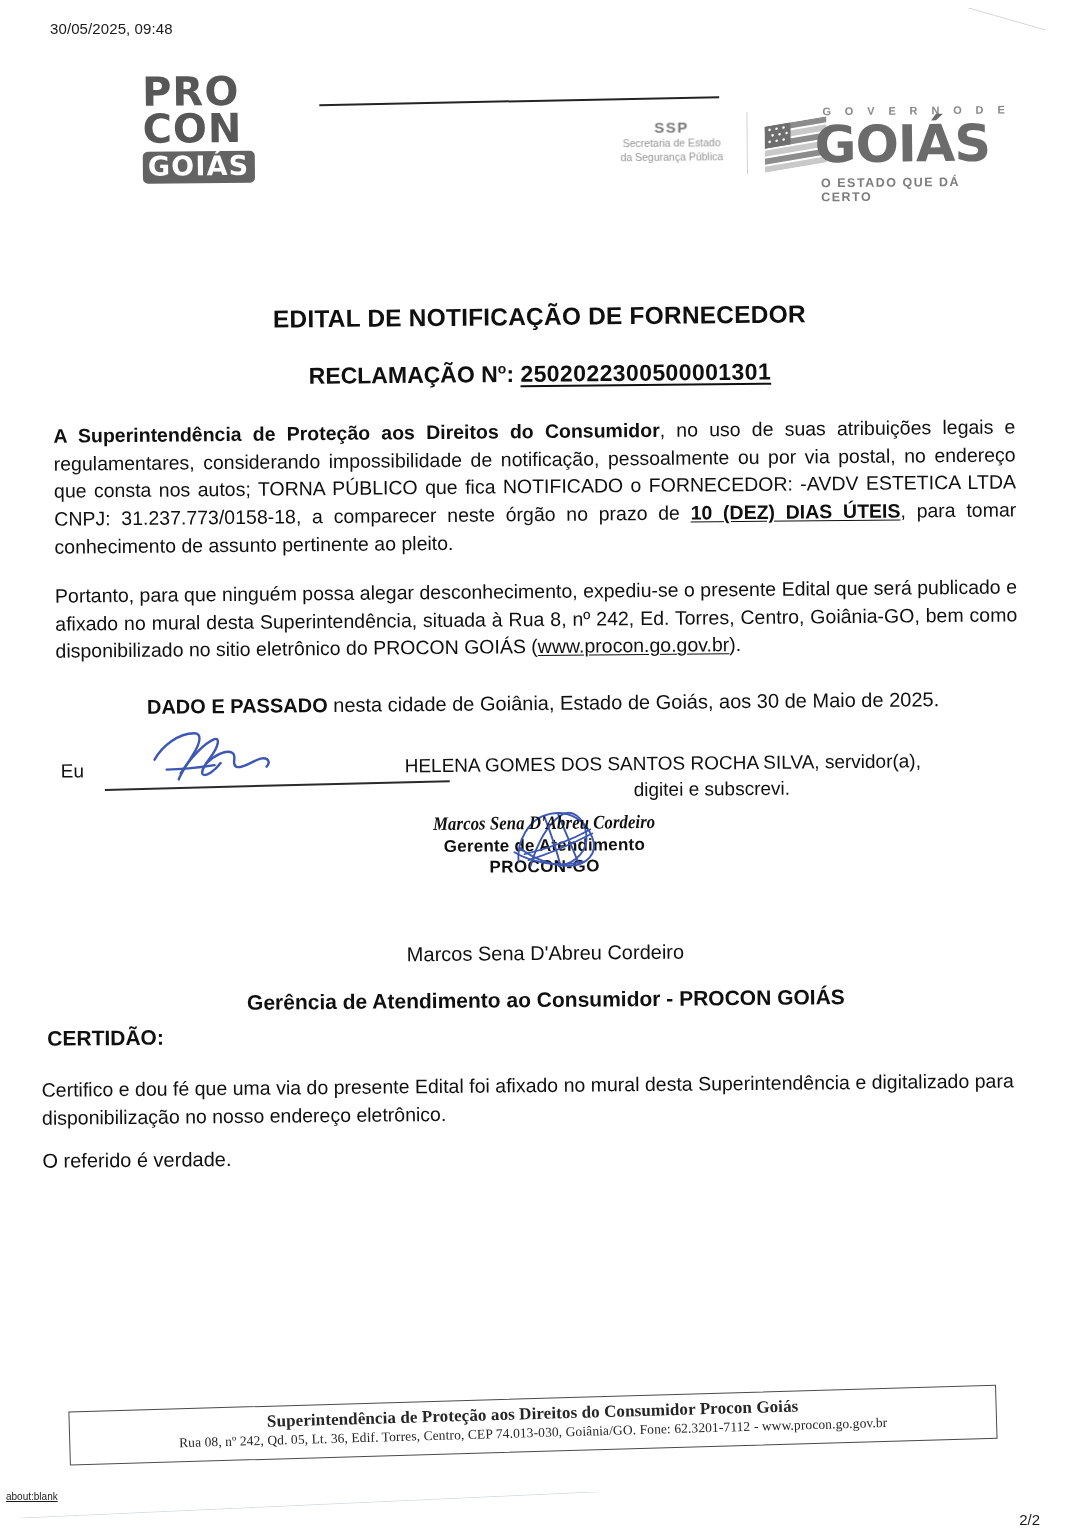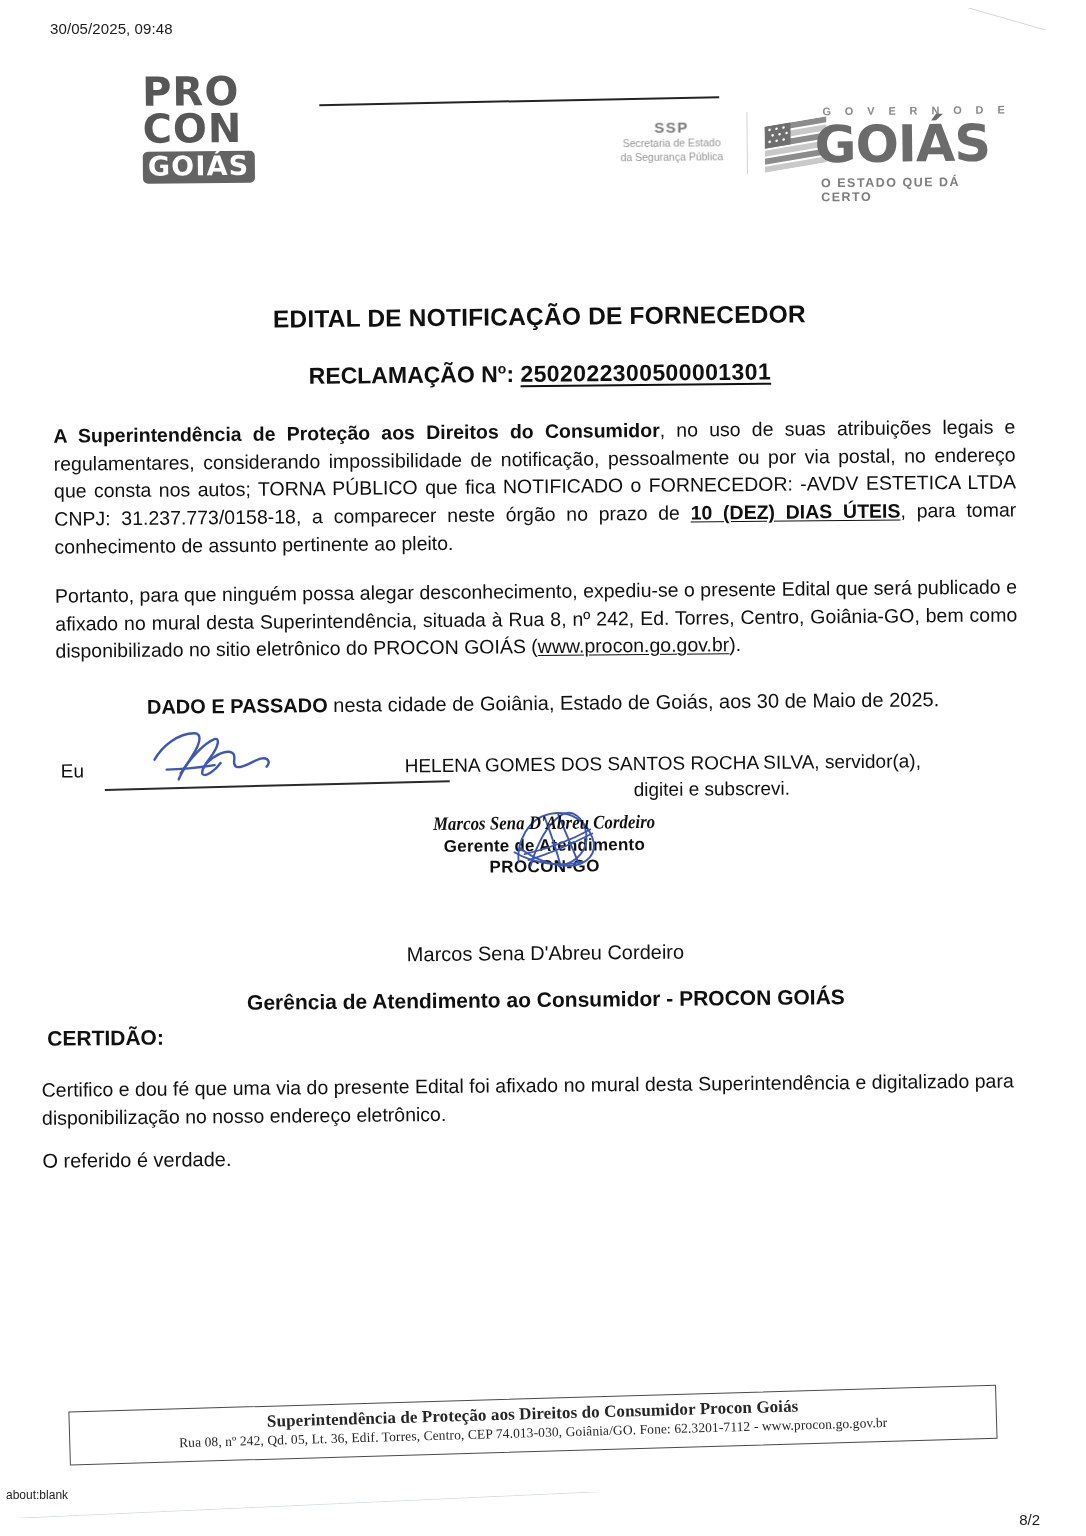--- a/index.html
+++ b/index.html
@@ -34,22 +34,23 @@
   .browser-doctitle {
     position: absolute;
     left: 0; right: 0; top: 18px;
     text-align: center;
     font-size: 15px;
     color: #1b1b1b;
   }
   .browser-url {
     position: absolute;
     left: 6px; bottom: 34px;
-    font-size: 12px;
+    font-size: 10px;
     color: #1b1b1b;
+    text-decoration: underline;
   }
   .browser-page {
     position: absolute;
     right: 46px; bottom: 8px;
     font-size: 15px;
     color: #1b1b1b;
   }
 
   
   .scan-edge-top {
@@ -473,13 +474,13 @@
   <div class="referido">O referido é verdade.</div>
 
   <div class="footer-box">
     <div class="fb-title">Superintendência de Proteção aos Direitos do Consumidor  Procon Goiás</div>
     <div class="fb-addr">Rua 08, nº 242, Qd. 05, Lt. 36, Edif. Torres, Centro, CEP 74.013-030, Goiânia/GO. Fone: 62.3201-7112 - www.procon.go.gov.br</div>
   </div>
 </div>
 
 <div class="scan-edge-bottom"></div>
 <div class="browser-url">about:blank</div>
-<div class="browser-page">8/2</div>
+<div class="browser-page">2/2</div>
 
 </body></html>

